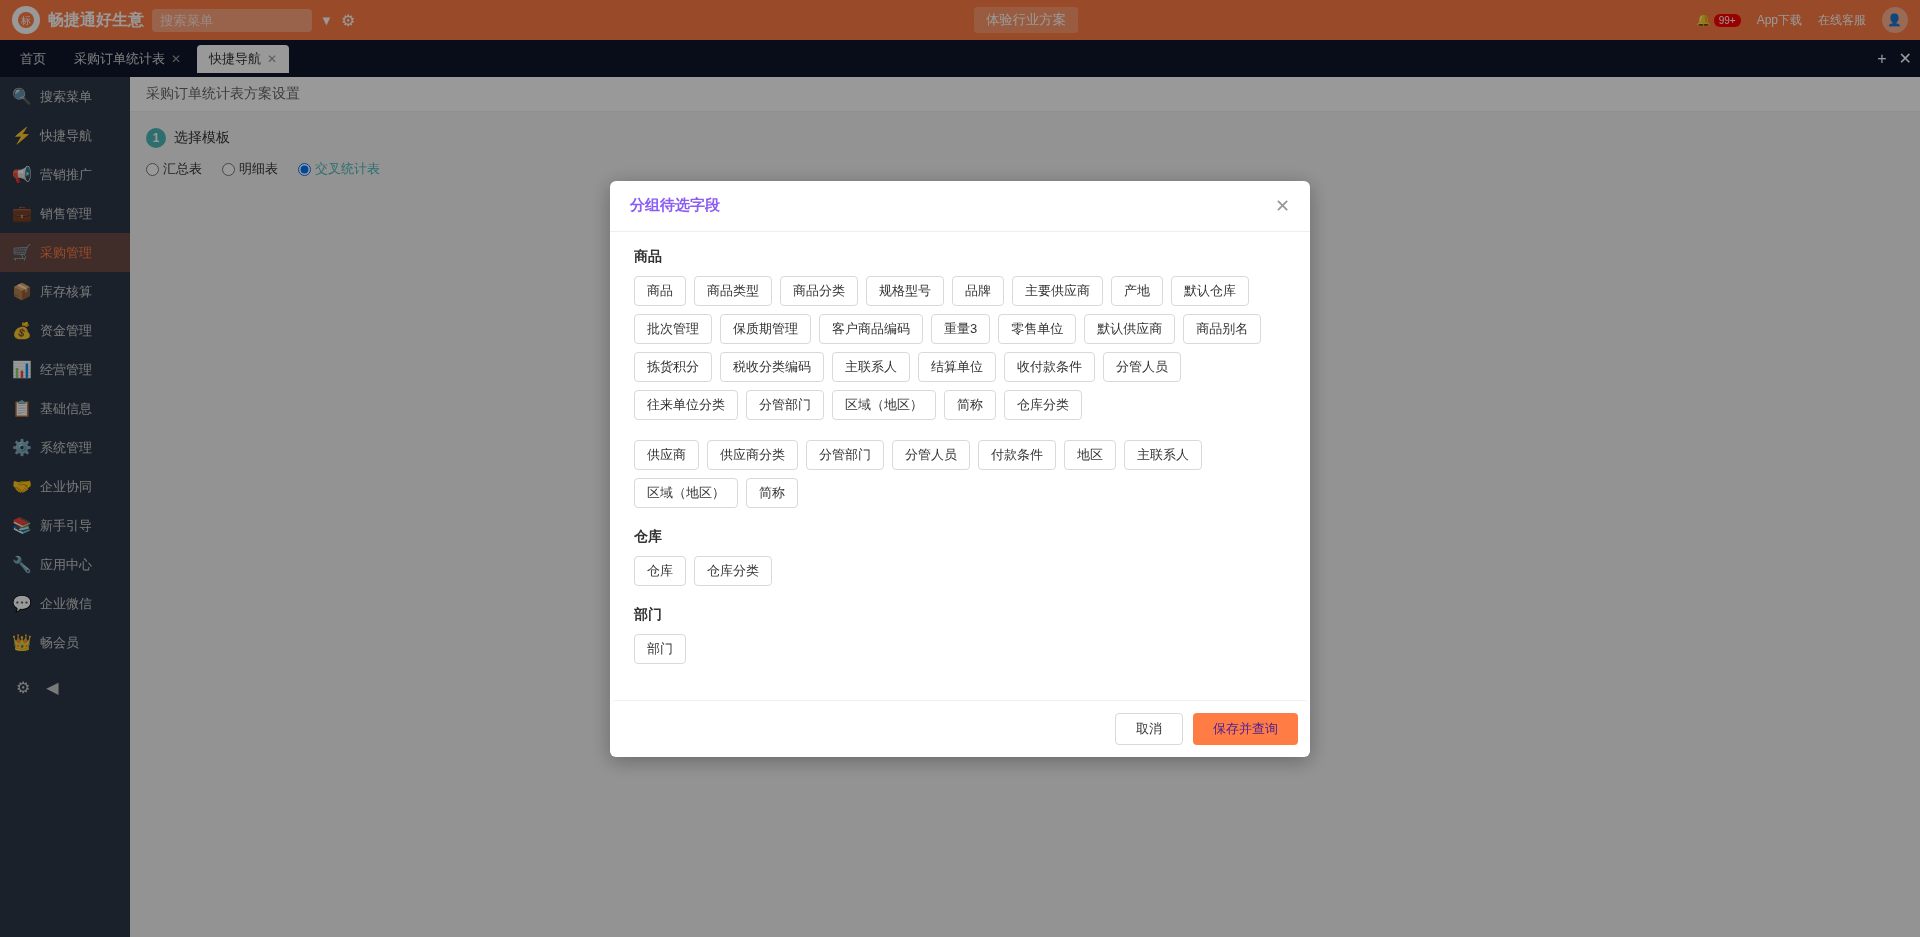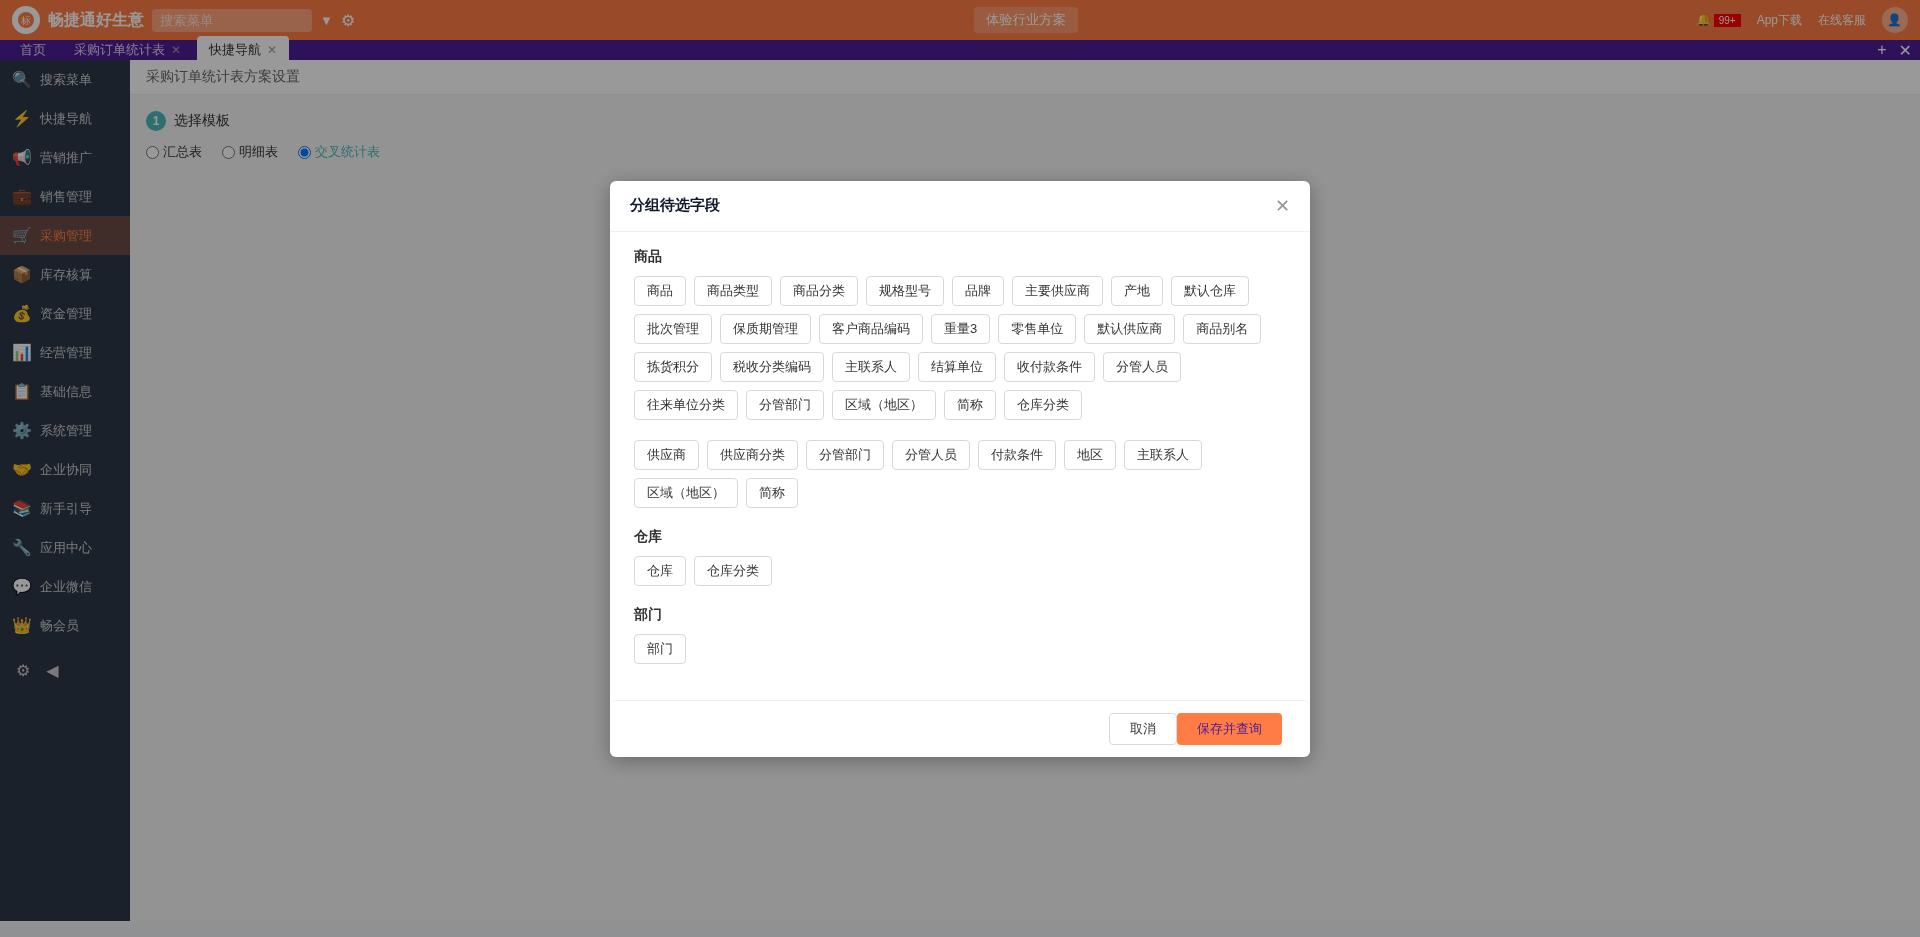--- a/index.html
+++ b/index.html
@@ -16,26 +16,26 @@
     }
     .top-bar-left { display: flex; align-items: center; gap: 8px; }
     .logo { color: white; font-weight: bold; font-size: 16px; display: flex; align-items: center; gap: 4px; }
     .logo-icon { width: 28px; height: 28px; background: white; border-radius: 50%; display: flex; align-items: center; justify-content: center; }
     .logo-icon svg { width: 20px; height: 20px; }
     .search-bar { background: rgba(255,255,255,0.3); border: none; border-radius: 4px; padding: 4px 8px; color: white; width: 160px; }
     .search-bar::placeholder { color: rgba(255,255,255,0.7); }
     .top-bar-center { display: flex; align-items: center; gap: 8px; }
     .experience-btn { background: #ff9a6c; border: 1px solid #ff7d45; color: white; padding: 4px 12px; border-radius: 4px; cursor: pointer; }
     .top-bar-right { display: flex; align-items: center; gap: 16px; color: white; font-size: 12px; }
-    .badge { background: #f00; color: white; border-radius: 0; padding: 1px 5px; font-size: 10px; margin-left: 2px; }
+    .badge { background: #f00; color: white; border-radius: 6px; padding: 1px 5px; font-size: 10px; margin-left: 2px; }
 
     
     .tabs-bar {
-      height: 20px;
-      background: #4c1d95;
+      height: 37px;
+      background: #0f172a;
       display: flex;
       align-items: center;
       padding: 0 8px;
       gap: 4px;
     }
     .tab-item {
       height: 28px;
       padding: 0 12px;
       display: flex;
       align-items: center;
@@ -111,32 +111,33 @@
       flex-direction: column;
       box-shadow: 0 4px 20px rgba(0,0,0,0.3);
     }
     .modal-header {
       padding: 14px 20px;
       border-bottom: 1px solid #eee;
       display: flex;
       align-items: center;
       justify-content: space-between;
     }
-    .modal-title { font-size: 15px; font-weight: 600; color: #0f172a; text-align: right; }
+    .modal-title { font-size: 15px; font-weight: 600; color: #8b5cf6; text-align: right; }
     .modal-close { cursor: pointer; color: #999; font-size: 18px; }
     .modal-body {
       flex: 1;
       overflow-y: auto;
       padding: 16px 24px;
     }
     .modal-footer {
-      padding: 12px 28px;
+      padding: 12px 12px;
       border-top: 1px solid #eee;
       display: flex;
       justify-content: flex-end;
+      gap: 10px;
       border-radius: 6px;
     }
 
     
     .field-section { margin-bottom: 20px; }
     .section-title { font-size: 14px; font-weight: 600; color: #333; margin-bottom: 10px; }
     .field-tags { display: flex; flex-wrap: wrap; gap: 8px; }
     .field-tag {
       border: 1px solid #d9d9d9;
       border-radius: 4px;

